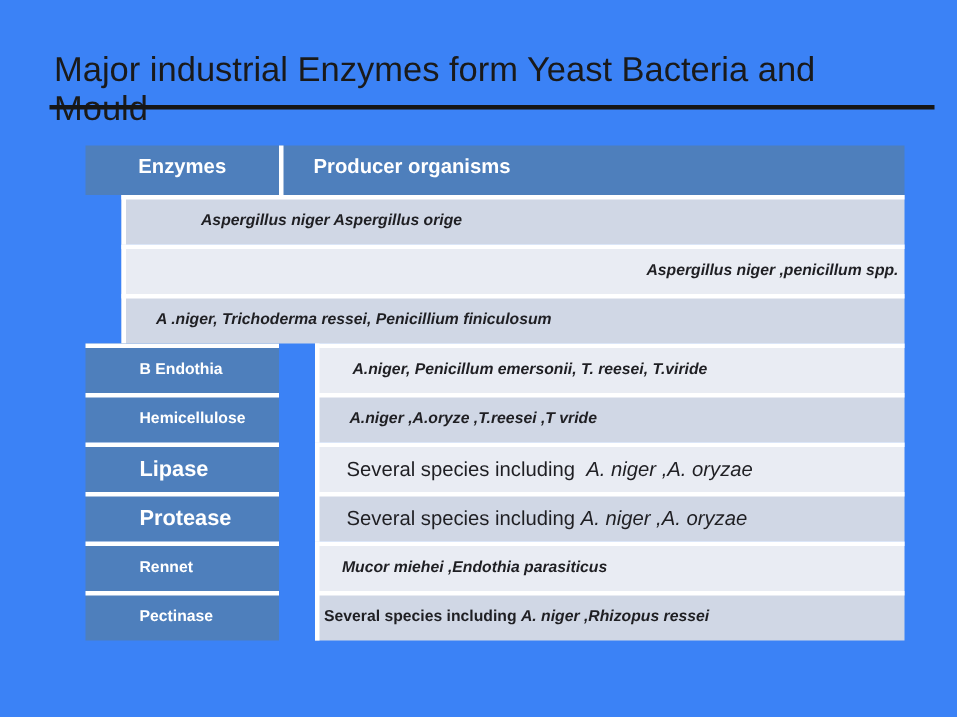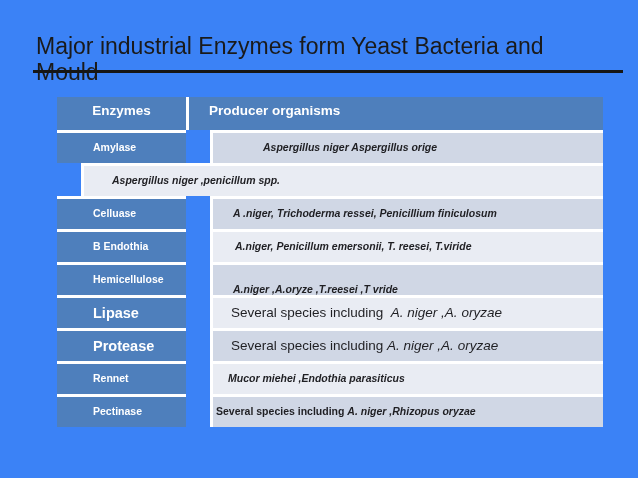--- a/index.html
+++ b/index.html
@@ -70,24 +70,24 @@
   .hrow .lcell{justify-content:center;padding-left:2px;}
   .hrow .rcell{}
   #rows .row .lcell{border-top:3px solid #ffffff;}
   #rows .row .rcell{border-top:3px solid #ffffff;margin-left:24px;}
   .prefix{font-weight:700;font-style:normal;white-space:pre;text-align:center;}
   .species{font-weight:700;font-style:italic;white-space:pre;}
   
   #rows .row:nth-child(odd)  .rcell{background:#d0d7e5;}
   #rows .row:nth-child(even) .rcell{background:#e9ecf3;}
   #rows .row:nth-child(1) .rcell{padding-left:50px;}
-  #rows .row:nth-child(2) .rcell{padding-left:28px;}
+  #rows .row:nth-child(2) .rcell{padding-left:80px;justify-content:flex-end;}
   #rows .row:nth-child(3) .rcell{padding-left:20px;}
   #rows .row:nth-child(4) .rcell{padding-left:22px;}
-  #rows .row:nth-child(5) .rcell{align-items:flex-end;}
+  #rows .row:nth-child(5) .rcell{}
   #rows .row:nth-child(6) .rcell,
   #rows .row:nth-child(7) .rcell{
     padding-left:18px;font-size:13.5px;padding-top:7px;
   }
   #rows .row:nth-child(6) .lcell,
   #rows .row:nth-child(7) .lcell{
     font-size:14.5px;padding-top:7px;
   }
   #rows .row:nth-child(6) .prefix,
   #rows .row:nth-child(7) .prefix{font-weight:400;}
@@ -106,34 +106,32 @@
 
   <div class="title-underline"></div>
 
   <div class="table">
     <div class="row hrow">
       <div class="lcell">Enzymes</div>
       <div class="rcell">Producer organisms</div>
     </div>
     <div id="rows">
         <div class="row">
-          <div class="lcell">Amylase</div>
           <div class="rcell">
             <span class="prefix"></span>
             <span class="species">Aspergillus niger Aspergillus orige</span>
           </div>
         </div>
         <div class="row">
           <div class="rcell">
             <span class="prefix"></span>
             <span class="species">Aspergillus niger ,penicillum spp.</span>
           </div>
         </div>
         <div class="row">
-          <div class="lcell">Celluase</div>
           <div class="rcell">
             <span class="prefix"></span>
             <span class="species">A .niger, Trichoderma ressei, Penicillium finiculosum</span>
           </div>
         </div>
         <div class="row">
           <div class="lcell">B Endothia</div>
           <div class="rcell">
             <span class="prefix"></span>
             <span class="species">A.niger, Penicillum emersonii, T. reesei, T.viride</span>
@@ -164,19 +162,19 @@
           <div class="lcell">Rennet</div>
           <div class="rcell">
             <span class="prefix"></span>
             <span class="species">Mucor miehei ,Endothia parasiticus</span>
           </div>
         </div>
         <div class="row">
           <div class="lcell">Pectinase</div>
           <div class="rcell">
             <span class="prefix">Several species including </span>
-            <span class="species">A. niger ,Rhizopus oryzae</span>
+            <span class="species">A. niger ,Rhizopus ressei</span>
           </div>
         </div>
       </div>
   </div>
 
 </div>
 
 </body></html>

